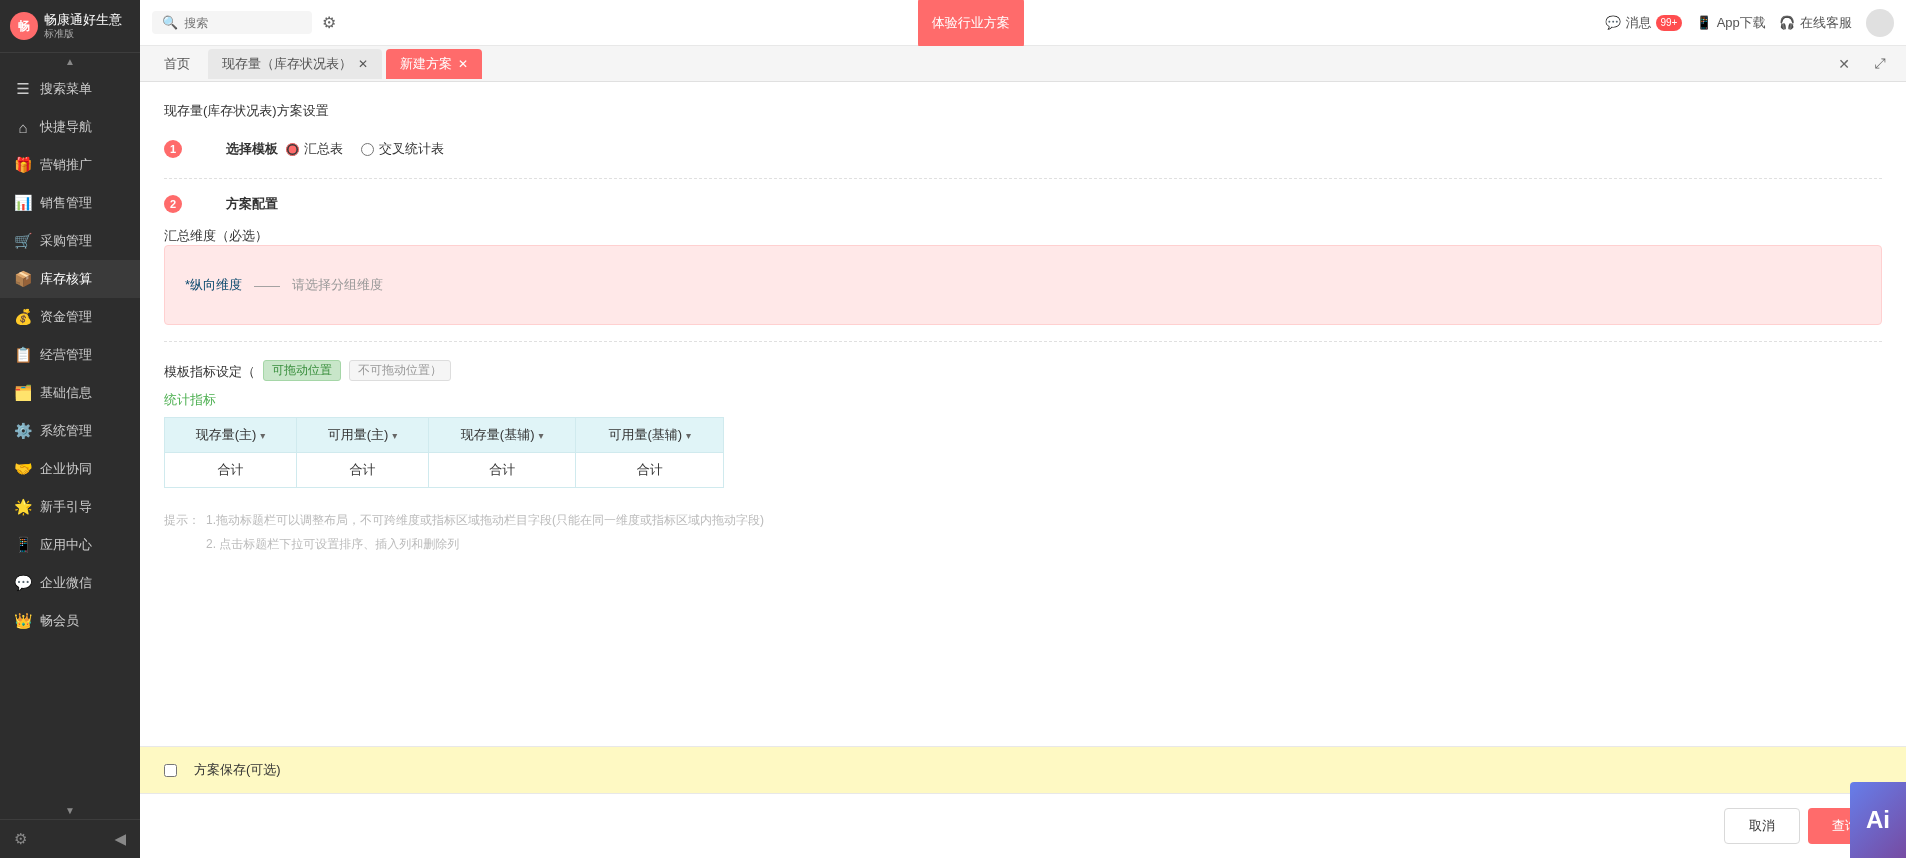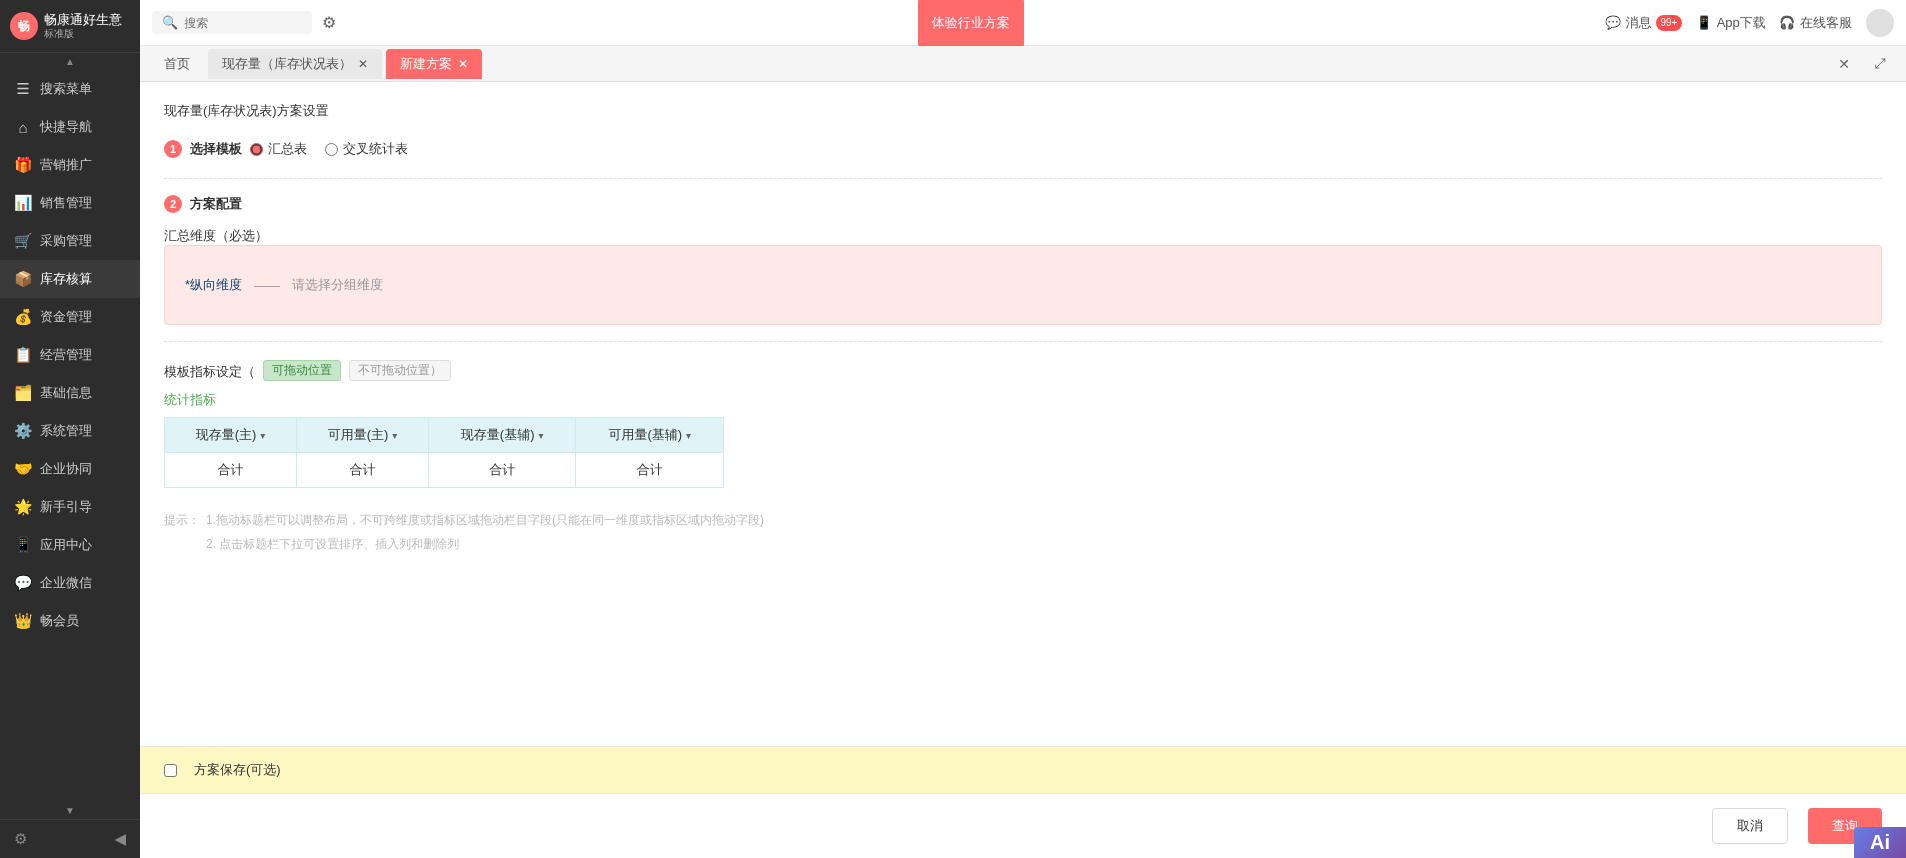--- a/index.html
+++ b/index.html
@@ -127,21 +127,21 @@
     .section { margin-bottom: 20px; }
     .section-header {
       display: flex; align-items: center; gap: 8px;
       margin-bottom: 14px;
     }
     .section-num {
       background: #ff6b6b; color: white; width: 18px; height: 18px;
       border-radius: 50%; display: flex; align-items: center; justify-content: center;
       font-size: 11px; font-weight: bold; flex-shrink: 0;
     }
-    .section-title { font-size: 13px; font-weight: bold; color: #333; }
+    .section-title { font-size: 13px; font-weight: bold; color: #333; margin-left: 36px; }
 
     
     .radio-group { display: flex; align-items: center; gap: 18px; }
     .radio-item { display: flex; align-items: center; gap: 5px; cursor: pointer; font-size: 13px; color: #333; }
     .radio-input { accent-color: #ff6b6b; }
 
     .divider { border: none; border-top: 1px dashed #e0e0e0; margin: 16px 0; }
 
     
     .dimension-label { font-size: 13px; color: #333; margin-bottom: 0; }
@@ -200,21 +200,21 @@
     }
     .save-checkbox { accent-color: #ff6b6b; }
     .save-label { font-size: 13px; color: #333; }
 
     
     .footer-buttons {
       background: white;
       padding: 14px 24px;
       display: flex;
       justify-content: flex-end;
-      gap: 20px;
+      gap: 8px;
       border-top: 1px solid #e8e8e8;
       flex-shrink: 0;
     }
     .btn-cancel {
       background: white; border: 1px solid #d9d9d9; color: #333;
       border-radius: 4px; padding: 8px 24px; cursor: pointer; font-size: 13px;
     }
     .btn-query {
       background: #ff6b6b; border: none; color: white;
       border-radius: 4px; padding: 8px 24px; cursor: pointer; font-size: 13px;
@@ -222,22 +222,22 @@
     .window-control {
       width: 32px; height: 32px;
       display: flex; align-items: center; justify-content: center;
       cursor: pointer; font-size: 14px; color: #666;
     }
 
     
     .ai-badge {
       position: fixed; bottom: 0; right: 0;
       background: linear-gradient(135deg, #667eea, #764ba2);
-      color: white; padding: 4px 16px;
-      font-size: 20px; font-weight: bold;
+      color: white; padding: 24px 16px;
+      font-size: 24px; font-weight: bold;
       border-radius: 4px 0 0 0;
     }
   </style>
 </head>
 <body>
 
 <div class="sidebar">
   <div class="sidebar-logo">
     <div class="sidebar-logo-icon">畅</div>
     <div class="sidebar-logo-text">

